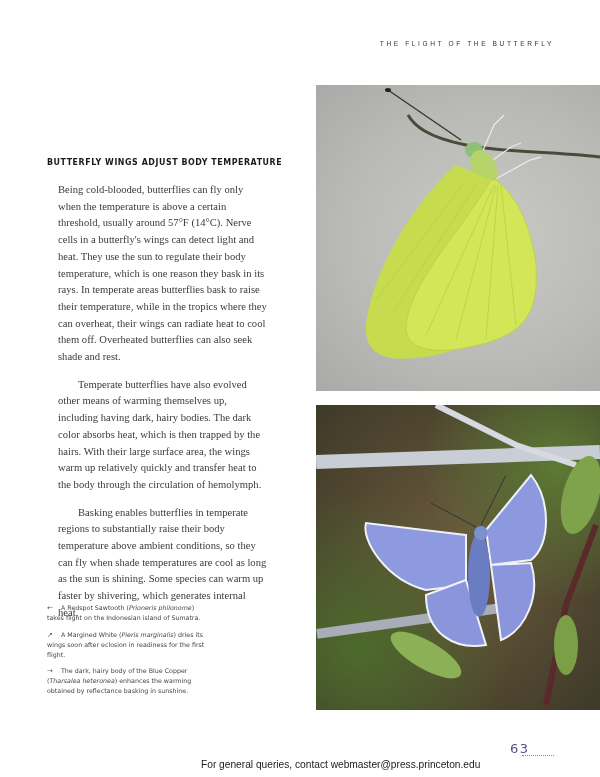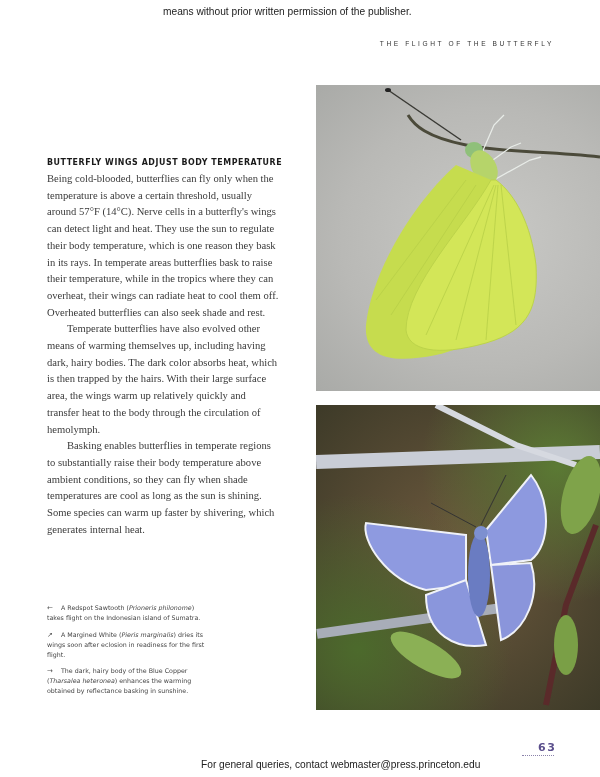--- a/index.html
+++ b/index.html
@@ -21,21 +21,21 @@
   .heading {
     position: absolute; left: 47px; top: 157px;
     font-family: "DejaVu Sans", sans-serif; font-weight: bold;
     font-size: 8.6px; letter-spacing: 0.6px; color: #1a1a1a;
     transform: scaleX(0.92); transform-origin: left;
   }
   .body-text {
     position: absolute; left: 47px; top: 171px; width: 232px;
     font-size: 10.6px; line-height: 16.7px; color: #3a3a3a;
   }
-  .body-text p { margin: 0; }
+  .body-text p { margin: 11px; }
   .body-text p + p { text-indent: 20px; }
   .captions {
     position: absolute; left: 47px; top: 603px; width: 160px;
     font-family: "DejaVu Sans", sans-serif;
     font-size: 6.3px; line-height: 9.4px; color: #444;
   }
   .caption { margin-bottom: 7px; }
   .caption .arrow { display: inline-block; width: 14px; color: #555; font-size: 7px; }
   .caption i { font-style: italic; }
   .photo {
@@ -46,39 +46,38 @@
     background: radial-gradient(ellipse at 60% 50%, #c9c9c6 0%, #b9b9b6 60%, #a9aaa7 100%);
   }
   .photo-bottom {
     left: 316px; top: 405px; width: 284px; height: 305px;
     background:
       radial-gradient(ellipse at 15% 80%, #4c6a2c 0%, transparent 45%),
       radial-gradient(ellipse at 85% 20%, #5b7a34 0%, transparent 40%),
       radial-gradient(ellipse at 50% 50%, #6e5a3e 0%, #3d3a28 100%);
   }
   .page-number {
-    position: absolute; left: 538px; top: 741px;
-    font-family: "DejaVu Sans", sans-serif; font-weight: bold;
-    font-size: 11px; letter-spacing: 1.5px; color: #5b4f8c;
+    position: absolute; left: 510px; top: 741px;
+    font-family: "DejaVu Sans", sans-serif; font-weight: normal;
+    font-size: 13px; letter-spacing: 1.5px; color: #5b4f8c;
   }
   .page-rule {
     position: absolute; left: 522px; top: 755px; width: 32px;
     border-top: 1px dotted #8a82aa;
   }
   .footer {
     position: absolute; left: 177px; top: 759px;
     font-family: "Liberation Sans", sans-serif;
     font-size: 10.2px; color: #222; margin-left: 24px;
   }
 </style>
 </head>
 <body>
 
 <div class="copyright">
-  <div>means without prior written permission of the publisher.</div>
 </div>
 
 <div class="running-head">THE FLIGHT OF THE BUTTERFLY</div>
 
 <div class="heading">BUTTERFLY WINGS ADJUST BODY TEMPERATURE</div>
 
 <div class="body-text">
   <p>Being cold-blooded, butterflies can fly only when the temperature is above a certain threshold, usually around 57°F (14°C). Nerve cells in a butterfly's wings can detect light and heat. They use the sun to regulate their body temperature, which is one reason they bask in its rays. In temperate areas butterflies bask to raise their temperature, while in the tropics where they can overheat, their wings can radiate heat to cool them off. Overheated butterflies can also seek shade and rest.</p>
   <p>Temperate butterflies have also evolved other means of warming themselves up, including having dark, hairy bodies. The dark color absorbs heat, which is then trapped by the hairs. With their large surface area, the wings warm up relatively quickly and transfer heat to the body through the circulation of hemolymph.</p>
   <p>Basking enables butterflies in temperate regions to substantially raise their body temperature above ambient conditions, so they can fly when shade temperatures are cool as long as the sun is shining. Some species can warm up faster by shivering, which generates internal heat.</p>

